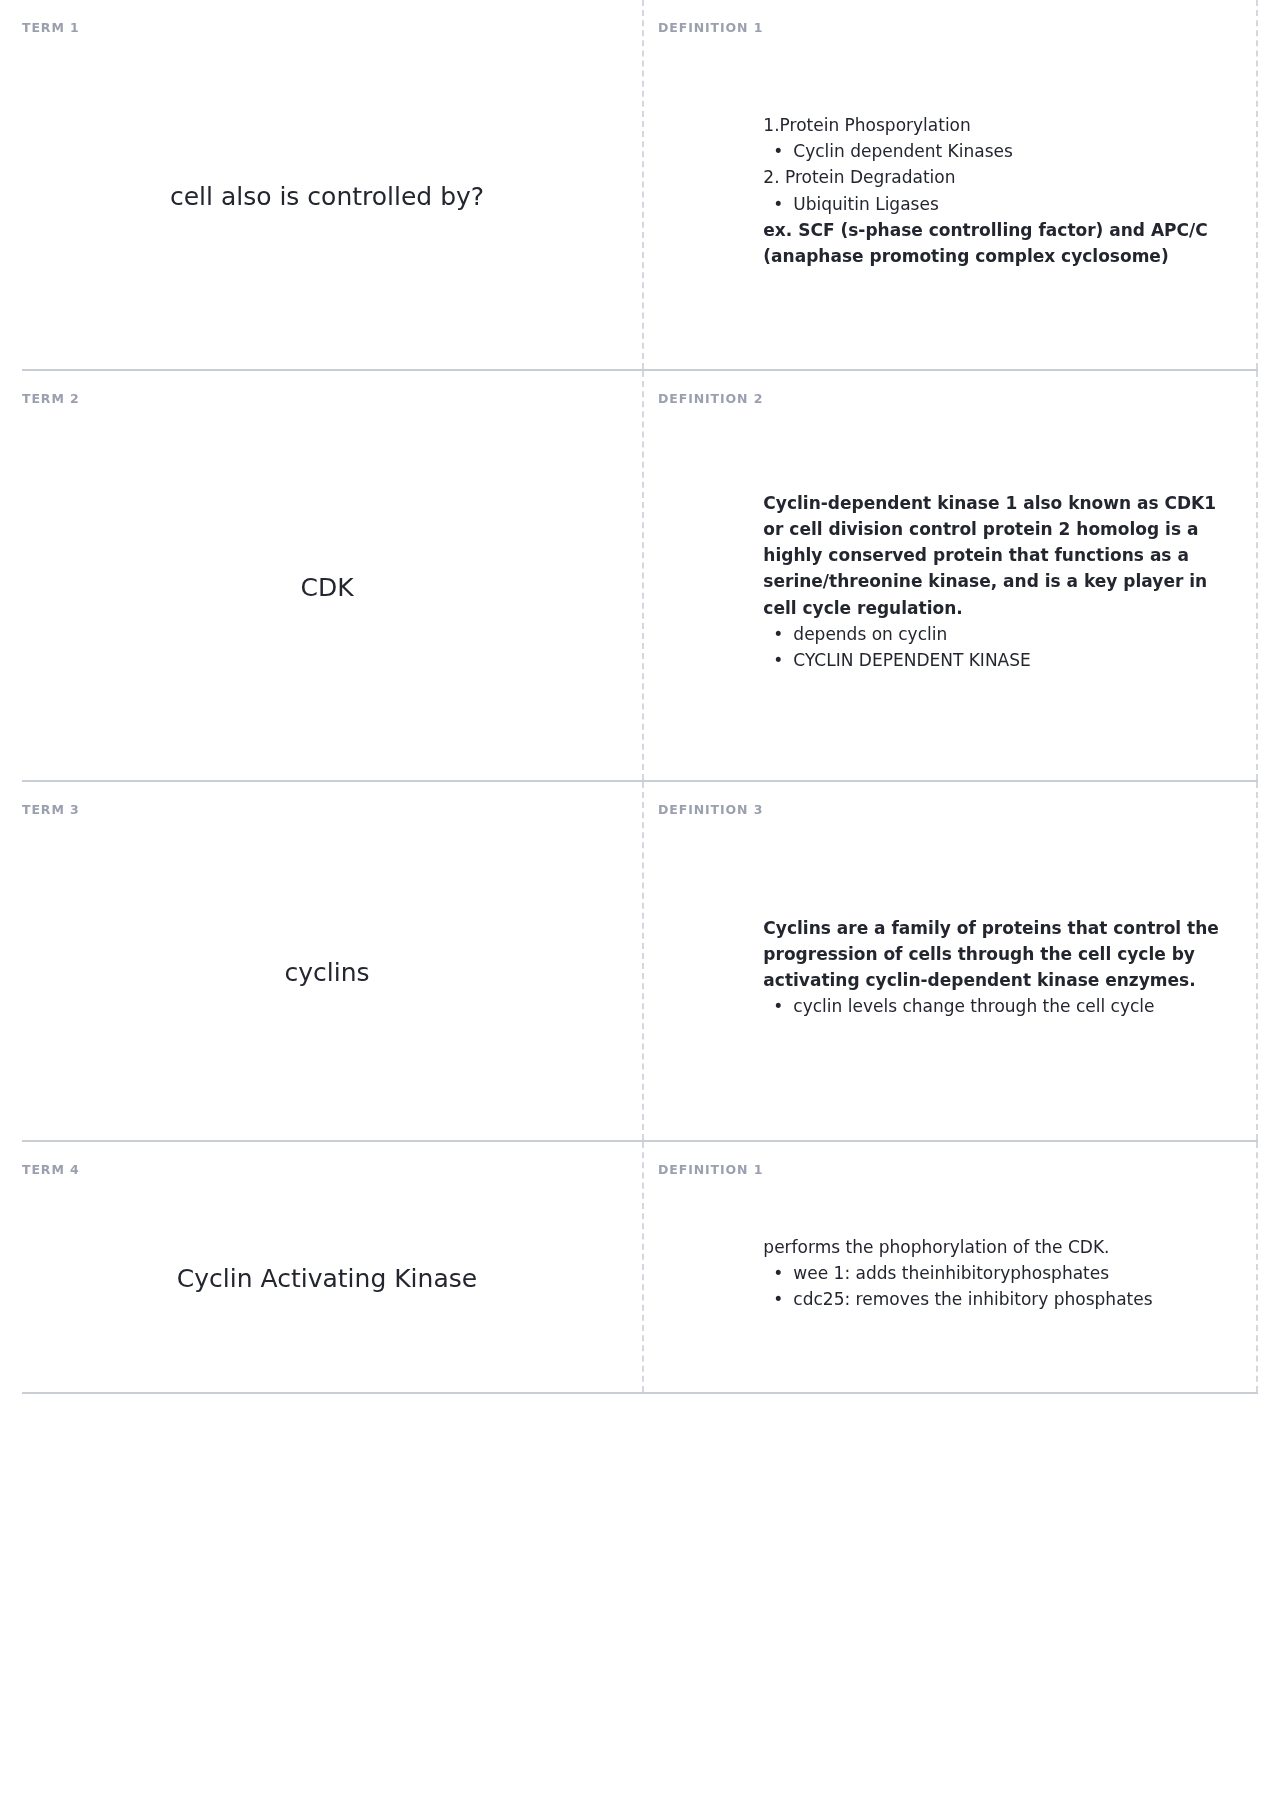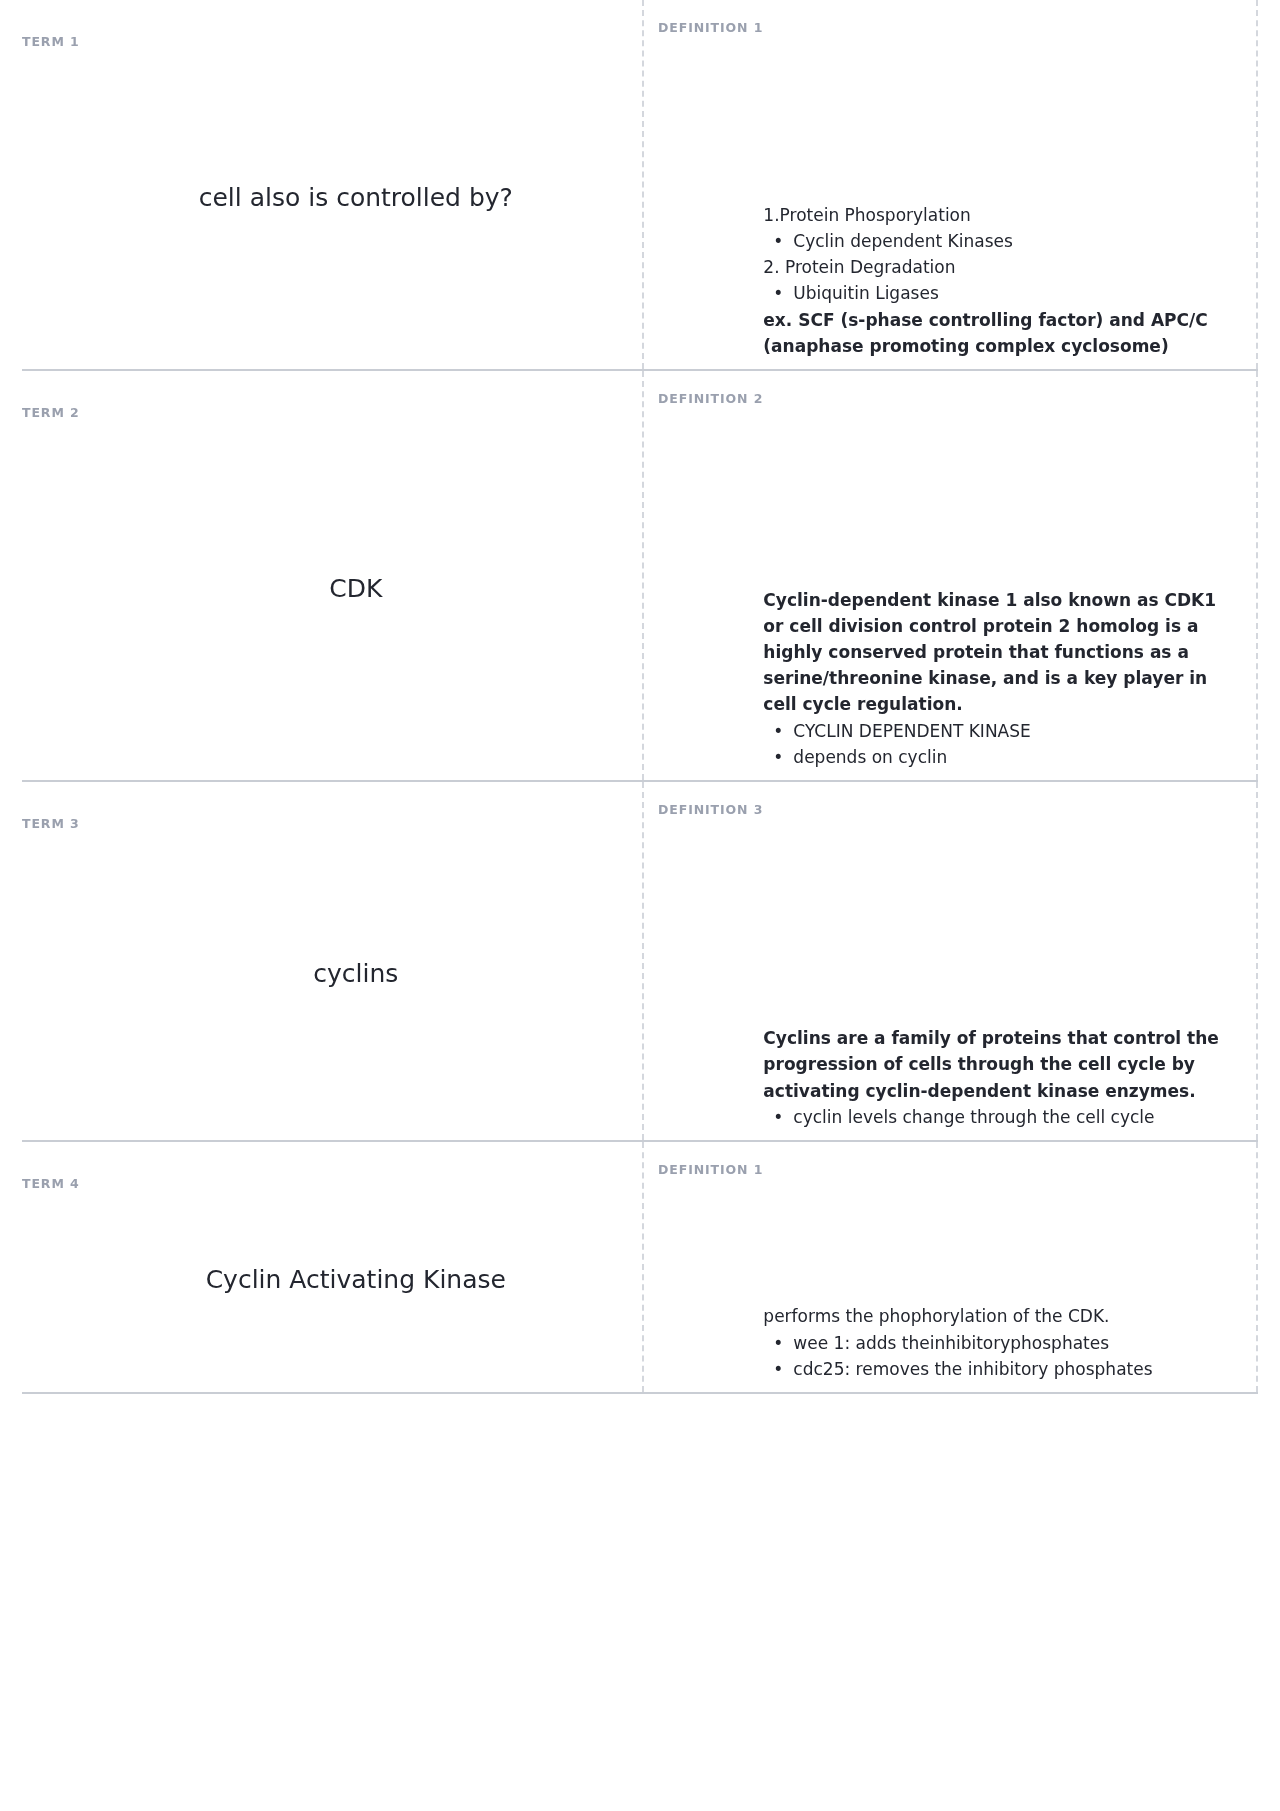--- a/index.html
+++ b/index.html
@@ -36,23 +36,23 @@
   .row-h1 { height: 371px; }
   .row-h2 { height: 411px; }
   .row-h3 { height: 360px; }
   .row-h4 { height: 252px; }
   .row-h5 { height: 358px; }
 
   .term-col {
     width: 620px;
     box-sizing: border-box;
     position: relative;
-    padding: 36px 10px 10px 0;
-    display: flex;
-    flex-direction: row;
+    padding: 22px 10px 10px 0;
+    display: flex;
+    flex-direction: column;
   }
 
   .def-col {
     flex: 1;
     box-sizing: border-box;
     position: relative;
     padding: 22px 18px 10px 14px;
     display: flex;
     flex-direction: row;
     border-left: 2px dashed #d4d7dd;
@@ -81,21 +81,21 @@
     font-size: 25px;
     line-height: 1.35;
     color: #23262f;
     text-align: center;
     font-weight: 400;
   }
 
   .def-body {
     flex: 1;
     display: flex;
-    align-items: flex-end;
+    align-items: center;
     justify-content: flex-start;
     padding-right: 6px;
   }
 
   .def-text {
     font-size: 17px;
     line-height: 1.54;
     color: #23262f;
     width: 100%;
   }
@@ -160,22 +160,22 @@
       <div class="term-body">
         <div class="term-text">CDK</div>
       </div>
     </div>
     <div class="def-col">
       <div class="col-label">DEFINITION 2</div>
       <div class="def-body">
         <div class="def-text">
             <div class="def-para">Cyclin-dependent kinase 1 also known as CDK1 or cell division control protein 2 homolog is a highly conserved protein that functions as a serine/threonine kinase, and is a key player in cell cycle regulation.</div>
             <ul class="def-list">
+              <li>depends on cyclin</li>
               <li>CYCLIN DEPENDENT KINASE</li>
-              <li>depends on cyclin</li>
             </ul>
           </div>
       </div>
     </div>
   </div>
 
   <div class="card-row row-h3">
     <div class="term-col">
       <div class="col-label">TERM 3</div>
       <div class="term-body">

